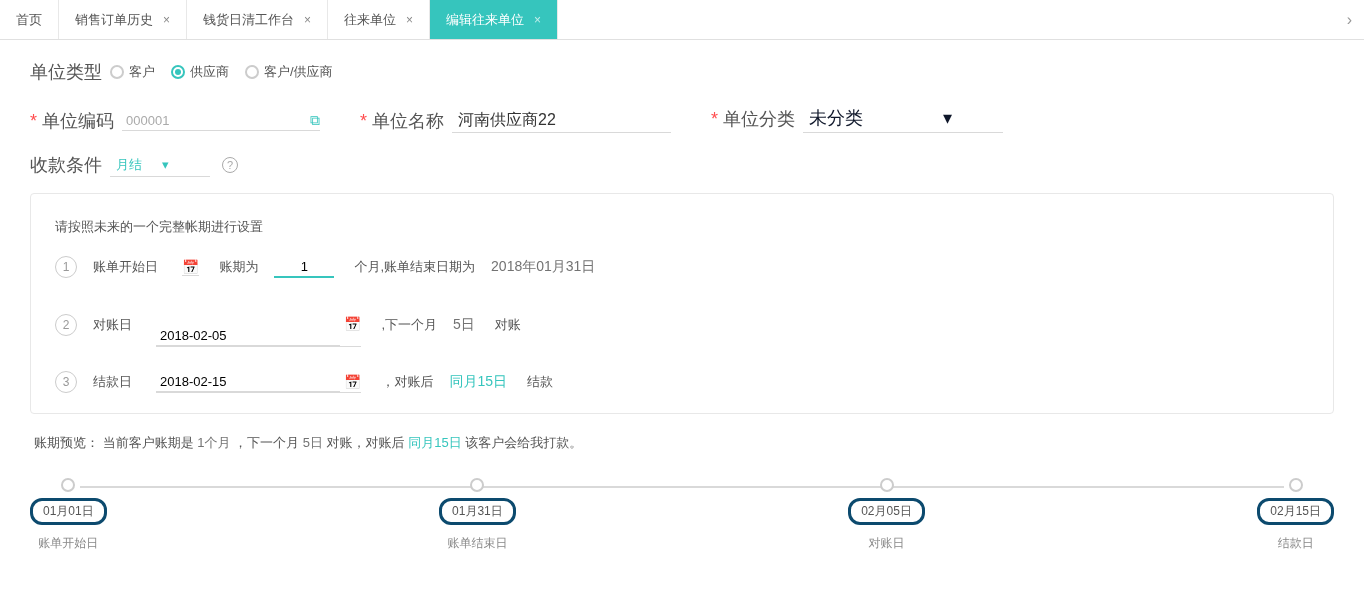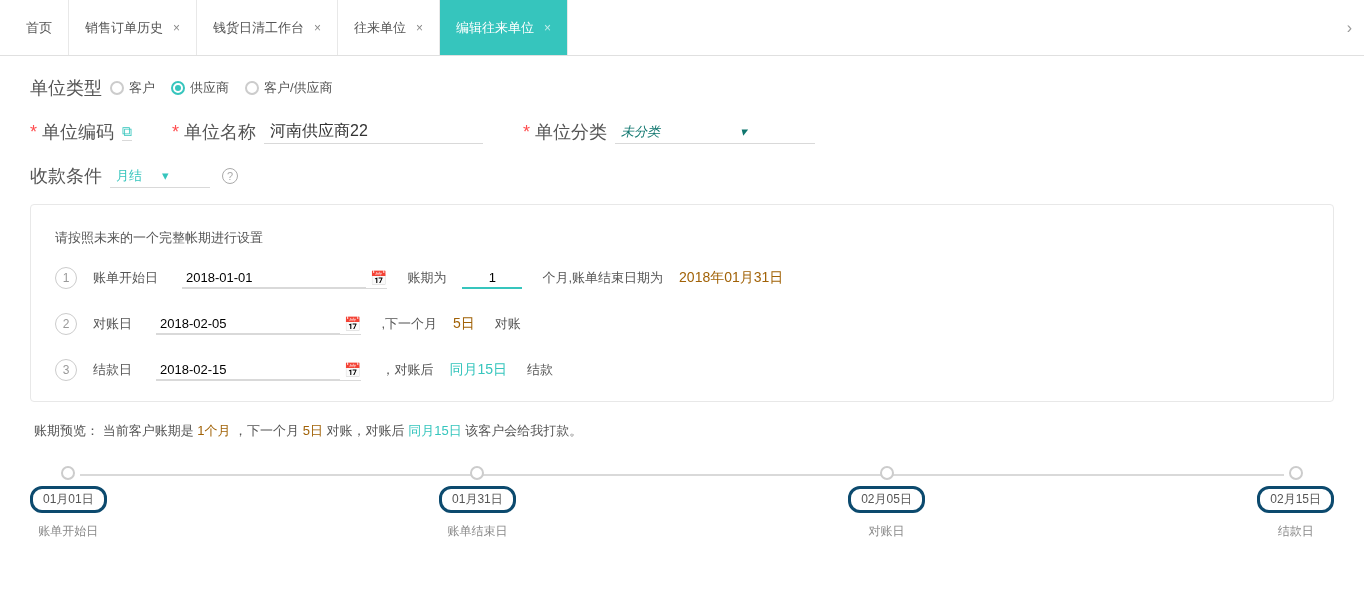--- a/index.html
+++ b/index.html
@@ -4,22 +4,22 @@
   <style>
     * { box-sizing: border-box; margin: 0; padding: 0; }
     body { font-family: -apple-system, BlinkMacSystemFont, "PingFang SC", "Microsoft YaHei", sans-serif; font-size: 14px; background: #f5f5f5; color: #333; }
 
     
     .tab-bar {
       display: flex;
       align-items: stretch;
       background: #fff;
       border-bottom: 1px solid #e0e0e0;
-      height: 56px;
-      padding-left: 10px;
+      height: 40px;
+      padding-left: 0;
     }
     .tab-item {
       display: flex;
       align-items: center;
       padding: 0 16px;
       cursor: pointer;
       font-size: 13px;
       color: #555;
       border-right: 1px solid #e8e8e8;
       white-space: nowrap;
@@ -147,21 +147,21 @@
     
     .category-dropdown {
       display: flex;
       align-items: center;
       border-bottom: 1px solid #d9d9d9;
       min-width: 200px;
       padding: 2px 6px;
       cursor: pointer;
       gap: 80px;
     }
-    .category-dropdown span { font-size: 13px; color: #0f766e; font-style: italic; }
+    .category-dropdown span { font-size: 18px; color: #0f172a; }
 
     
     .help-icon {
       width: 16px; height: 16px;
       border-radius: 50%;
       border: 1px solid #aaa;
       color: #aaa;
       font-size: 11px;
       display: inline-flex;
       align-items: center;
@@ -196,21 +196,21 @@
       border: 1px solid #ccc;
       color: #999;
       font-size: 12px;
       display: flex;
       align-items: center;
       justify-content: center;
       flex-shrink: 0;
     }
     .step-label { font-size: 13px; color: #555; white-space: nowrap; margin-right: 4px; }
     .step-hint { font-size: 13px; color: #555; margin-left: 4px; }
-    .highlight-orange { color: #a16207; }
+    .highlight-orange { color: #737373; }
     .highlight-teal { color: #36c5bd; }
 
     
     .period-input {
       border: none;
       border-bottom: 2px solid #36c5bd;
       outline: none;
       width: 60px;
       text-align: center;
       font-size: 13px;
@@ -318,20 +318,21 @@
         <span class="radio-circle"></span>
         <span>客户/供应商</span>
       </label>
     </div>
   </div>
 
   <div class="form-row" style="gap:40px; align-items:flex-end;">
     <div style="display:flex;align-items:center;gap:8px;">
       <span class="form-label required">单位编码</span>
       <div class="input-with-icon">
+        <input type="text" style="color: rgb(170, 170, 170); min-width: 110px;" value="000001">
         <span class="icon-calendar">⧉</span>
       </div>
     </div>
     <div style="display:flex;align-items:center;gap:8px;">
       <span class="form-label required">单位名称</span>
       <input type="text" class="form-input" style="min-width: 200px;" value="河南供应商22">
     </div>
     <div style="display:flex;align-items:center;gap:8px;">
       <span class="form-label required">单位分类</span>
       <div class="category-dropdown">
@@ -352,36 +353,35 @@
 
   <div class="section-box">
     <div class="section-title">请按照未来的一个完整帐期进行设置</div>
 
     <div class="step-row">
       <div class="step-num">
           <span>1</span>
         </div>
       <span class="step-label">账单开始日</span>
       <div class="input-with-icon" style="margin-left:4px;">
-        <input type="text" value="2018-01-01" style="border-top: none; border-right: none; border-left: none; border-image: initial; border-bottom: 1px solid rgb(217, 217, 217); outline: none; font-size: 13px; padding: 2px 4px; min-width: 100px;">
         <span class="icon-calendar">📅</span>
       </div>
       <span class="step-hint">账期为</span>
       <input type="text" class="period-input" value="1" style="">
       <span class="step-hint">个月,账单结束日期为</span>
       <span class="highlight-orange">2018年01月31日</span>
     </div>
 
     <div class="step-row">
       <div class="step-num">
           <span>2</span>
         </div>
       <span class="step-label">对账日</span>
       <div class="input-with-icon" style="margin-left:4px;">
-        <input type="text" value="2018-02-05" style="border-top: none; border-right: none; border-left: none; border-image: initial; border-bottom: 1px solid rgb(217, 217, 217); outline: none; font-size: 13px; padding: 2px 4px; min-width: 100px;">
+        <input type="text" value="2018-02-05" style="border-top: none; border-right: none; border-left: none; border-image: initial; border-bottom: 1px solid rgb(217, 217, 217); outline: none; font-size: 13px; padding: 2px 4px; min-width: 100px; margin-top: 24px;">
         <span class="icon-calendar">📅</span>
       </div>
       <span class="step-hint">,下一个月</span>
       <span class="highlight-orange">5日</span>
       <span class="step-hint">对账</span>
     </div>
 
     <div class="step-row" style="margin-bottom:0;">
       <div class="step-num">
           <span>3</span>

